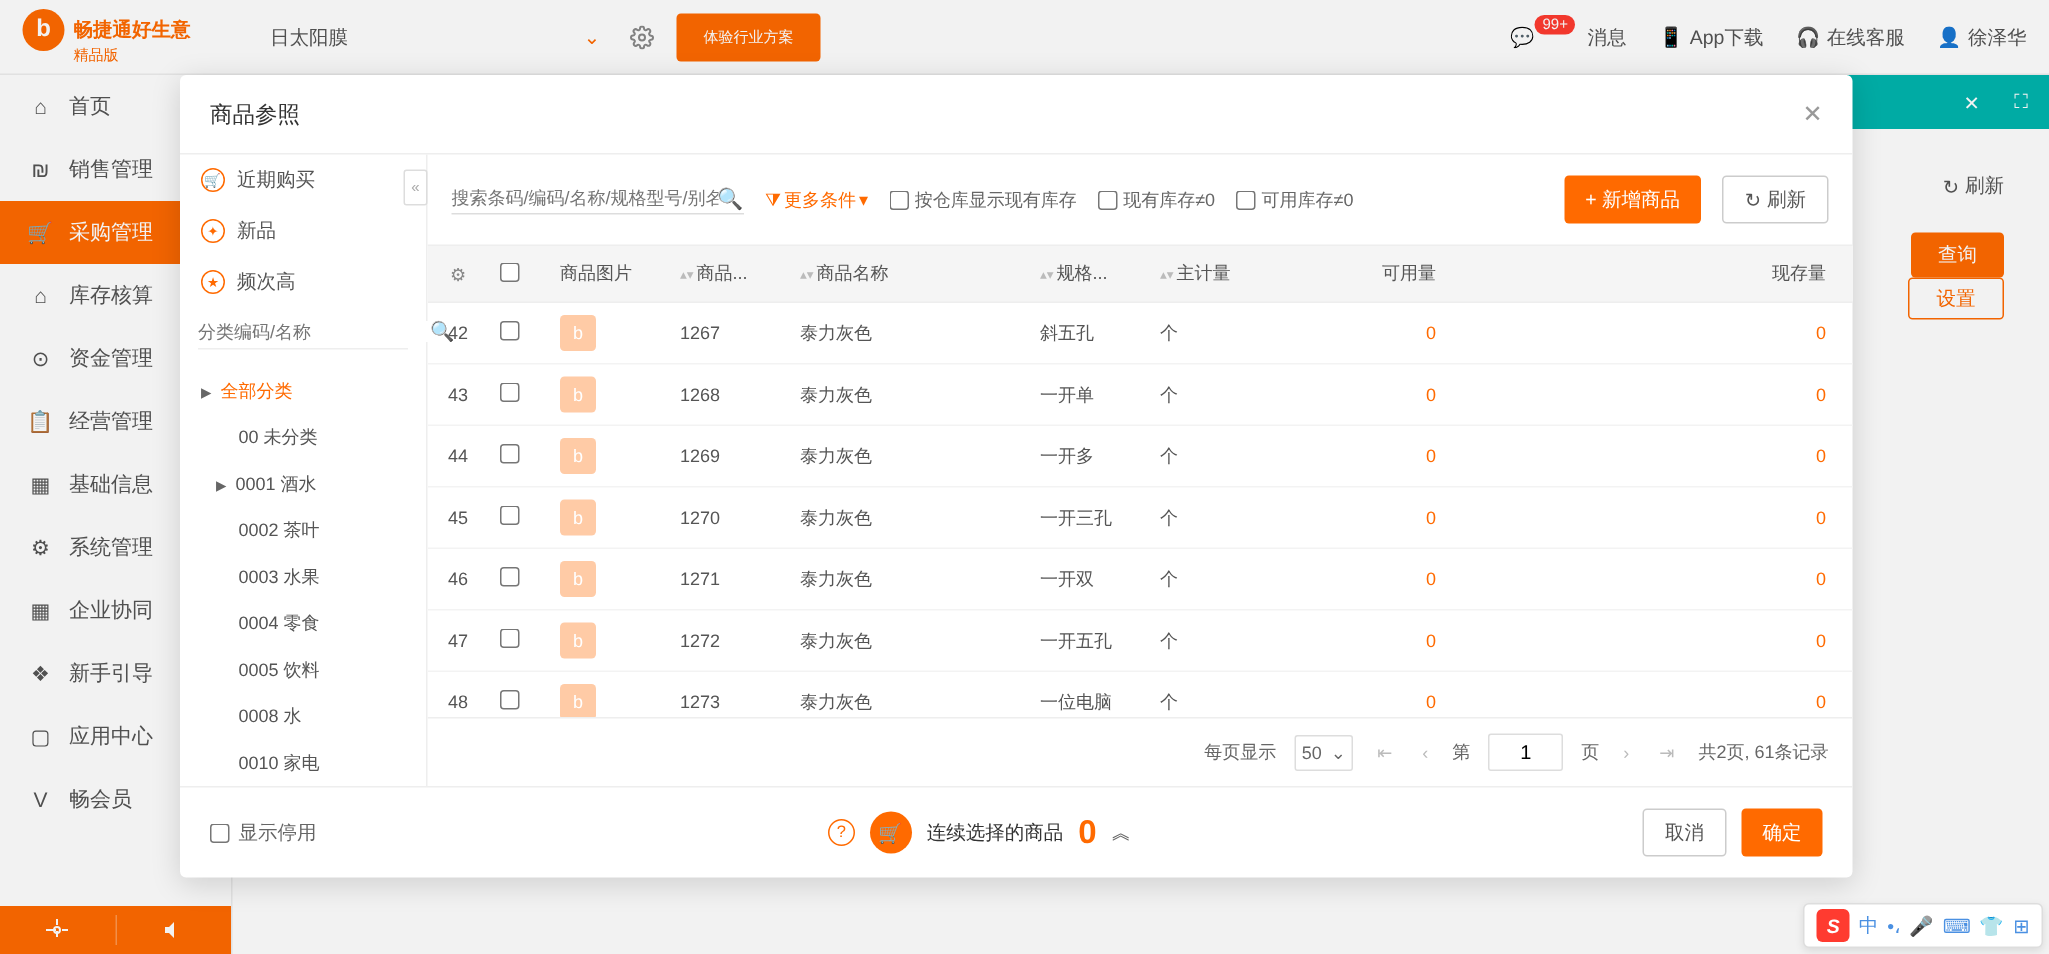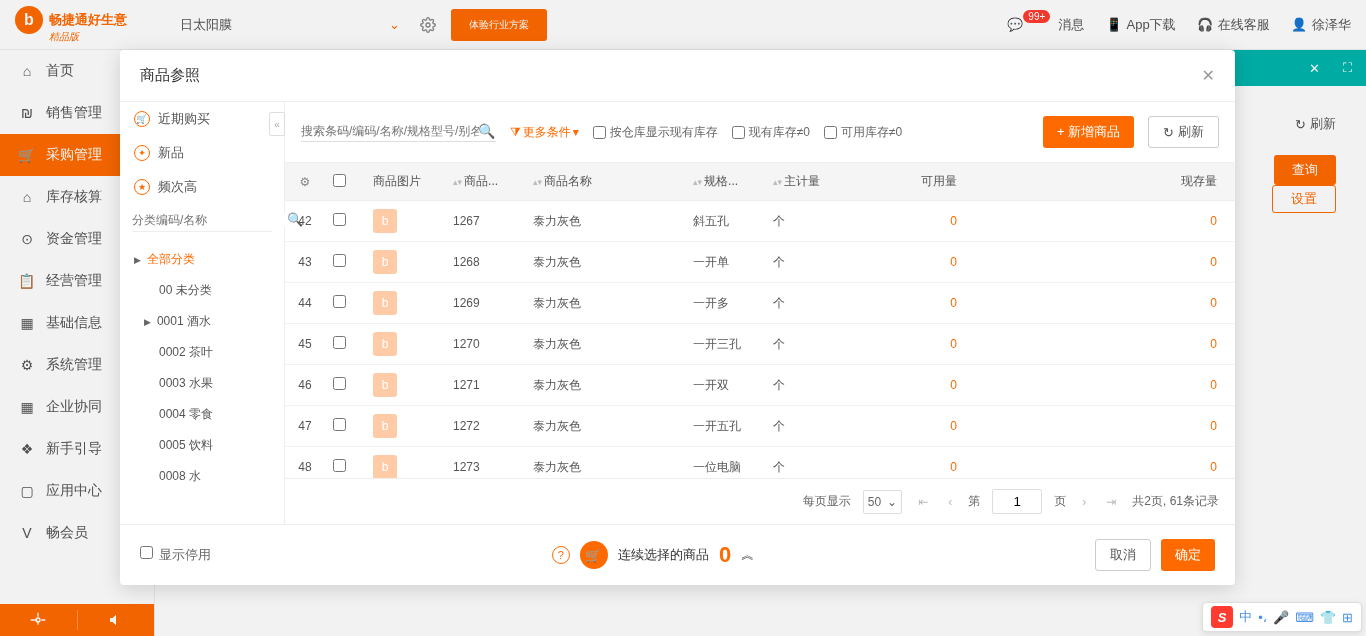--- a/index.html
+++ b/index.html
@@ -3,21 +3,21 @@
 <meta charset="utf-8">
 <style>
 * { margin: 0; padding: 0; box-sizing: border-box; font-family: -apple-system, "Microsoft YaHei", sans-serif; }
 body { background: #fff; font-size: 13px; color: #333; overflow: hidden; width: 1366px; height: 636px; position: relative; }
 
 
 .top-header { height: 50px; display: flex; align-items: center; padding: 0 15px; border-bottom: 1px solid #eee; }
 .logo { display: flex; align-items: center; gap: 6px; }
 .logo-icon { width: 28px; height: 28px; background: #ff6a00; border-radius: 50%; color: #fff; font-weight: bold; display: flex; align-items: center; justify-content: center; font-size: 16px; }
 .logo-text { color: #ff6a00; font-weight: bold; font-size: 13px; }
-.logo-sub { color: #ff6a00; font-size: 10px; margin-left: 34px; margin-top: -4px; font-style: italic; }
+.logo-sub { color: #ff6a00; font-size: 10px; margin-left: 34px; margin-top: -4px; }
 .logo-wrap { display: flex; flex-direction: column; width: 140px; }
 .org-select { margin-left: 15px; width: 240px; display: flex; align-items: center; justify-content: space-between; padding: 6px 10px; color: #555; cursor: pointer; }
 .org-select .chev { color: #ff6a00; }
 .gear-btn { margin-left: 10px; color: #888; cursor: pointer; }
 .cta-btn { margin-left: 15px; background: #ff6a00; color: #fff; padding: 9px 18px; border-radius: 3px; cursor: pointer; font-size: 10px; }
 .header-spacer { flex: 1; }
 .header-right { display: flex; align-items: center; gap: 22px; color: #555; }
 .hr-item { display: flex; align-items: center; gap: 4px; cursor: pointer; }
 .badge99 { background: #ff3b30; color: #fff; font-size: 10px; padding: 1px 5px; border-radius: 8px; position: relative; top: -8px; left: -4px; }
 
@@ -86,21 +86,21 @@
 .gear-th { text-align: center; color: #888; }
 
 
 .pagination { padding: 10px 16px; display: flex; align-items: center; justify-content: flex-end; gap: 12px; color: #666; font-size: 12px; border-top: 1px solid #eee; }
 .pg-select { border: 1px solid #ddd; padding: 4px 4px; border-radius: 2px; cursor: pointer; display: flex; align-items: center; gap: 6px; }
 .pg-input { border: 1px solid #ddd; width: 50px; padding: 4px; text-align: center; border-radius: 2px; }
 .pg-btn { color: #bbb; cursor: pointer; padding: 2px 4px; }
 
 
 .modal-footer { padding: 14px 20px; display: flex; align-items: center; border-top: 1px solid #eee; }
-.mf-left { display: flex; align-items: flex-start; gap: 6px; color: #666; }
+.mf-left { display: flex; align-items: center; gap: 6px; color: #666; }
 .mf-center { flex: 1; display: flex; align-items: center; justify-content: center; gap: 10px; }
 .help-icon { color: #ff6a00; border: 1.5px solid #ff6a00; width: 18px; height: 18px; border-radius: 50%; display: inline-flex; align-items: center; justify-content: center; font-size: 11px; cursor: pointer; }
 .cart-icon { width: 28px; height: 28px; background: #ff6a00; border-radius: 50%; color: #fff; display: inline-flex; align-items: center; justify-content: center; }
 .sel-count { color: #ff6a00; font-size: 22px; font-weight: bold; }
 .expand-up { color: #666; cursor: pointer; }
 .mf-right { display: flex; gap: 10px; }
 
 
 .ime-bar { position: absolute; right: 4px; bottom: 4px; display: flex; align-items: center; gap: 6px; background: #fff; border: 1px solid #ddd; border-radius: 4px; padding: 3px 8px; box-shadow: 0 2px 6px rgba(0,0,0,0.1); }
 .ime-s { width: 22px; height: 22px; background: #ff3b30; color: #fff; border-radius: 4px; display: inline-flex; align-items: center; justify-content: center; font-weight: bold; font-style: italic; }
@@ -282,20 +282,24 @@
               <span style="width:9px;display:inline-block"></span>
               <span>0004 零食</span>
             </div>
             <div class="cat-node">
               <span style="width:9px;display:inline-block"></span>
               <span>0005 饮料</span>
             </div>
             <div class="cat-node">
               <span style="width:9px;display:inline-block"></span>
               <span>0008 水</span>
+            </div>
+            <div class="cat-node">
+              <span style="width:9px;display:inline-block"></span>
+              <span>0010 家电</span>
             </div>
           </div>
       </div>
     </div>
     <div class="m-main">
       <div class="m-toolbar">
         <div class="search-wrap">
           <input placeholder="搜索条码/编码/名称/规格型号/别名" style="">
           <span class="s-icon">🔍</span>
         </div>

